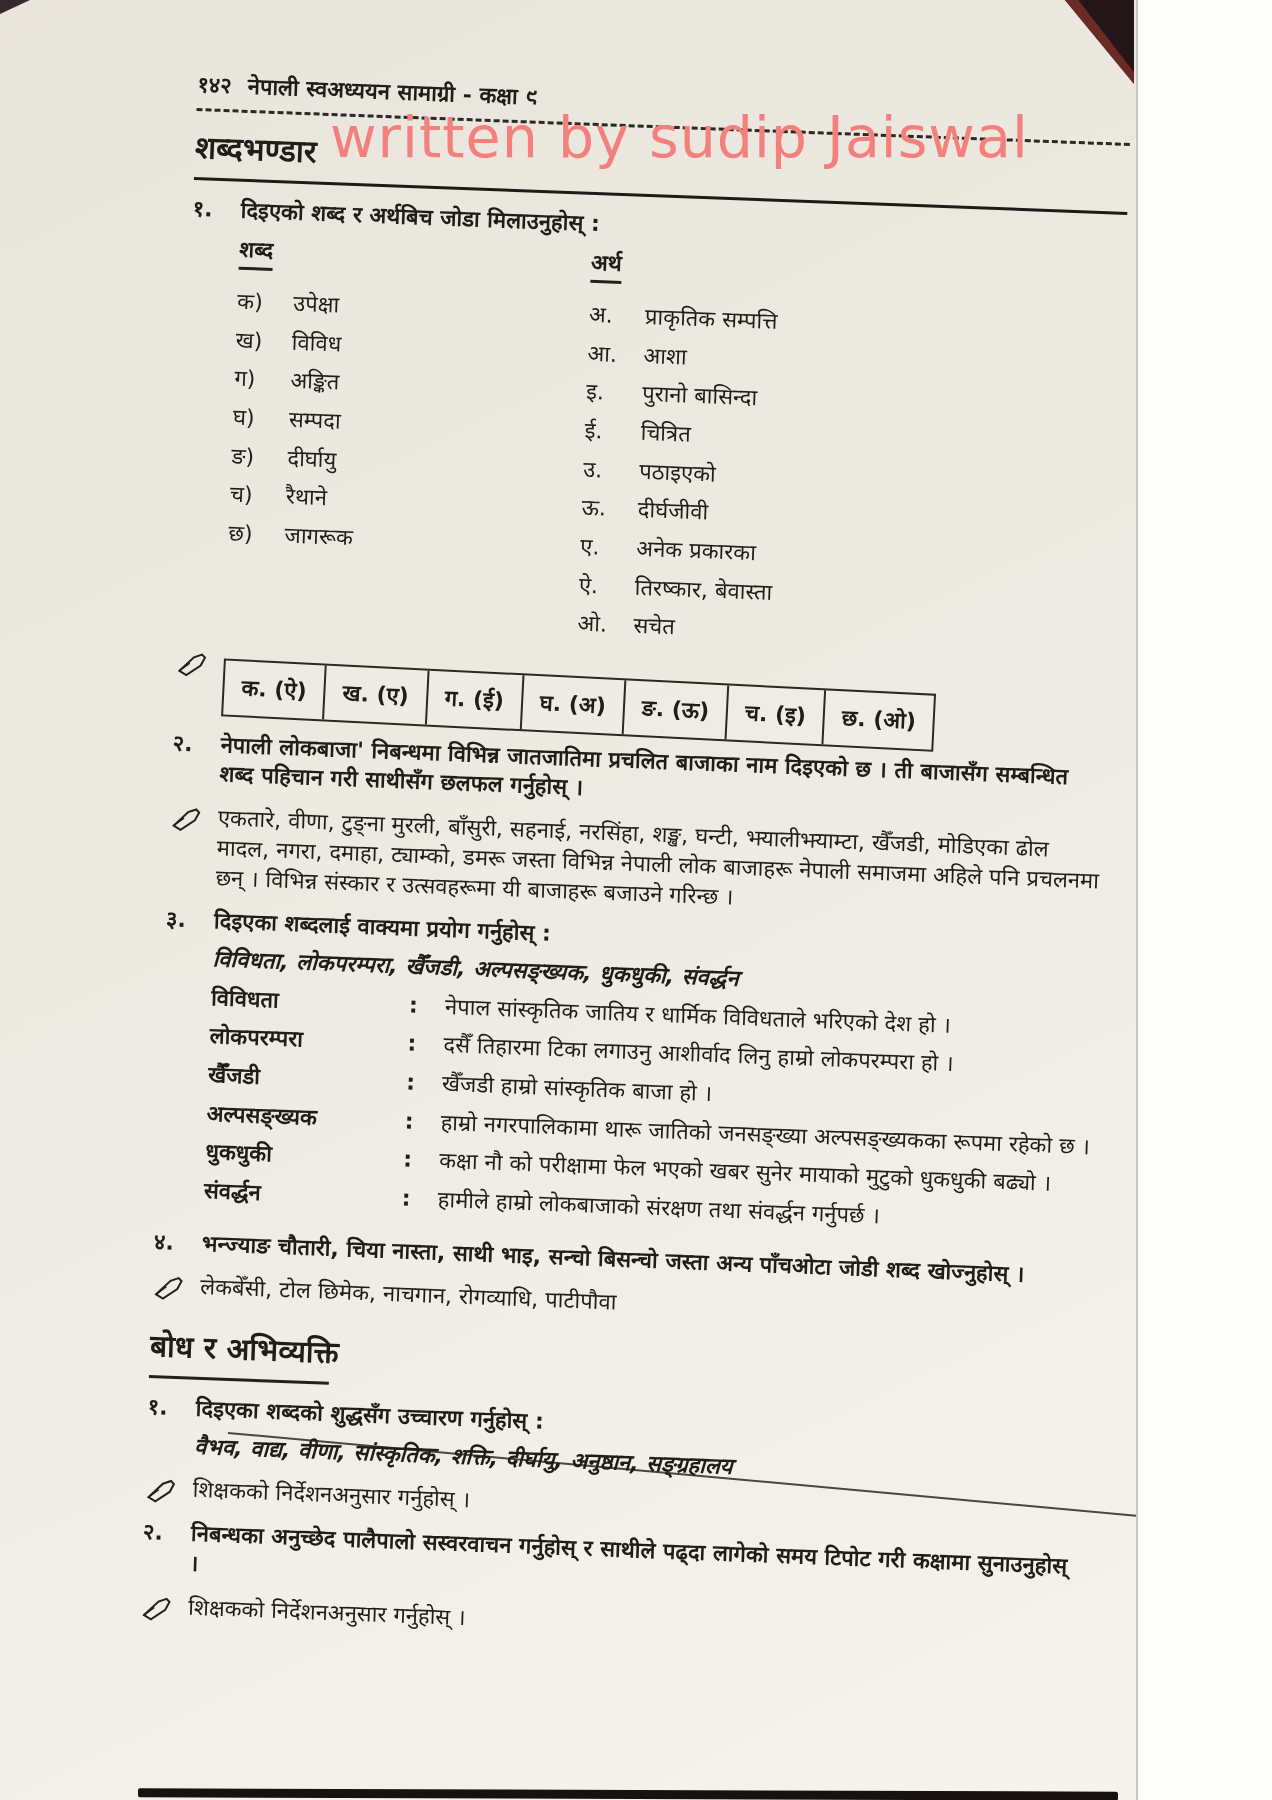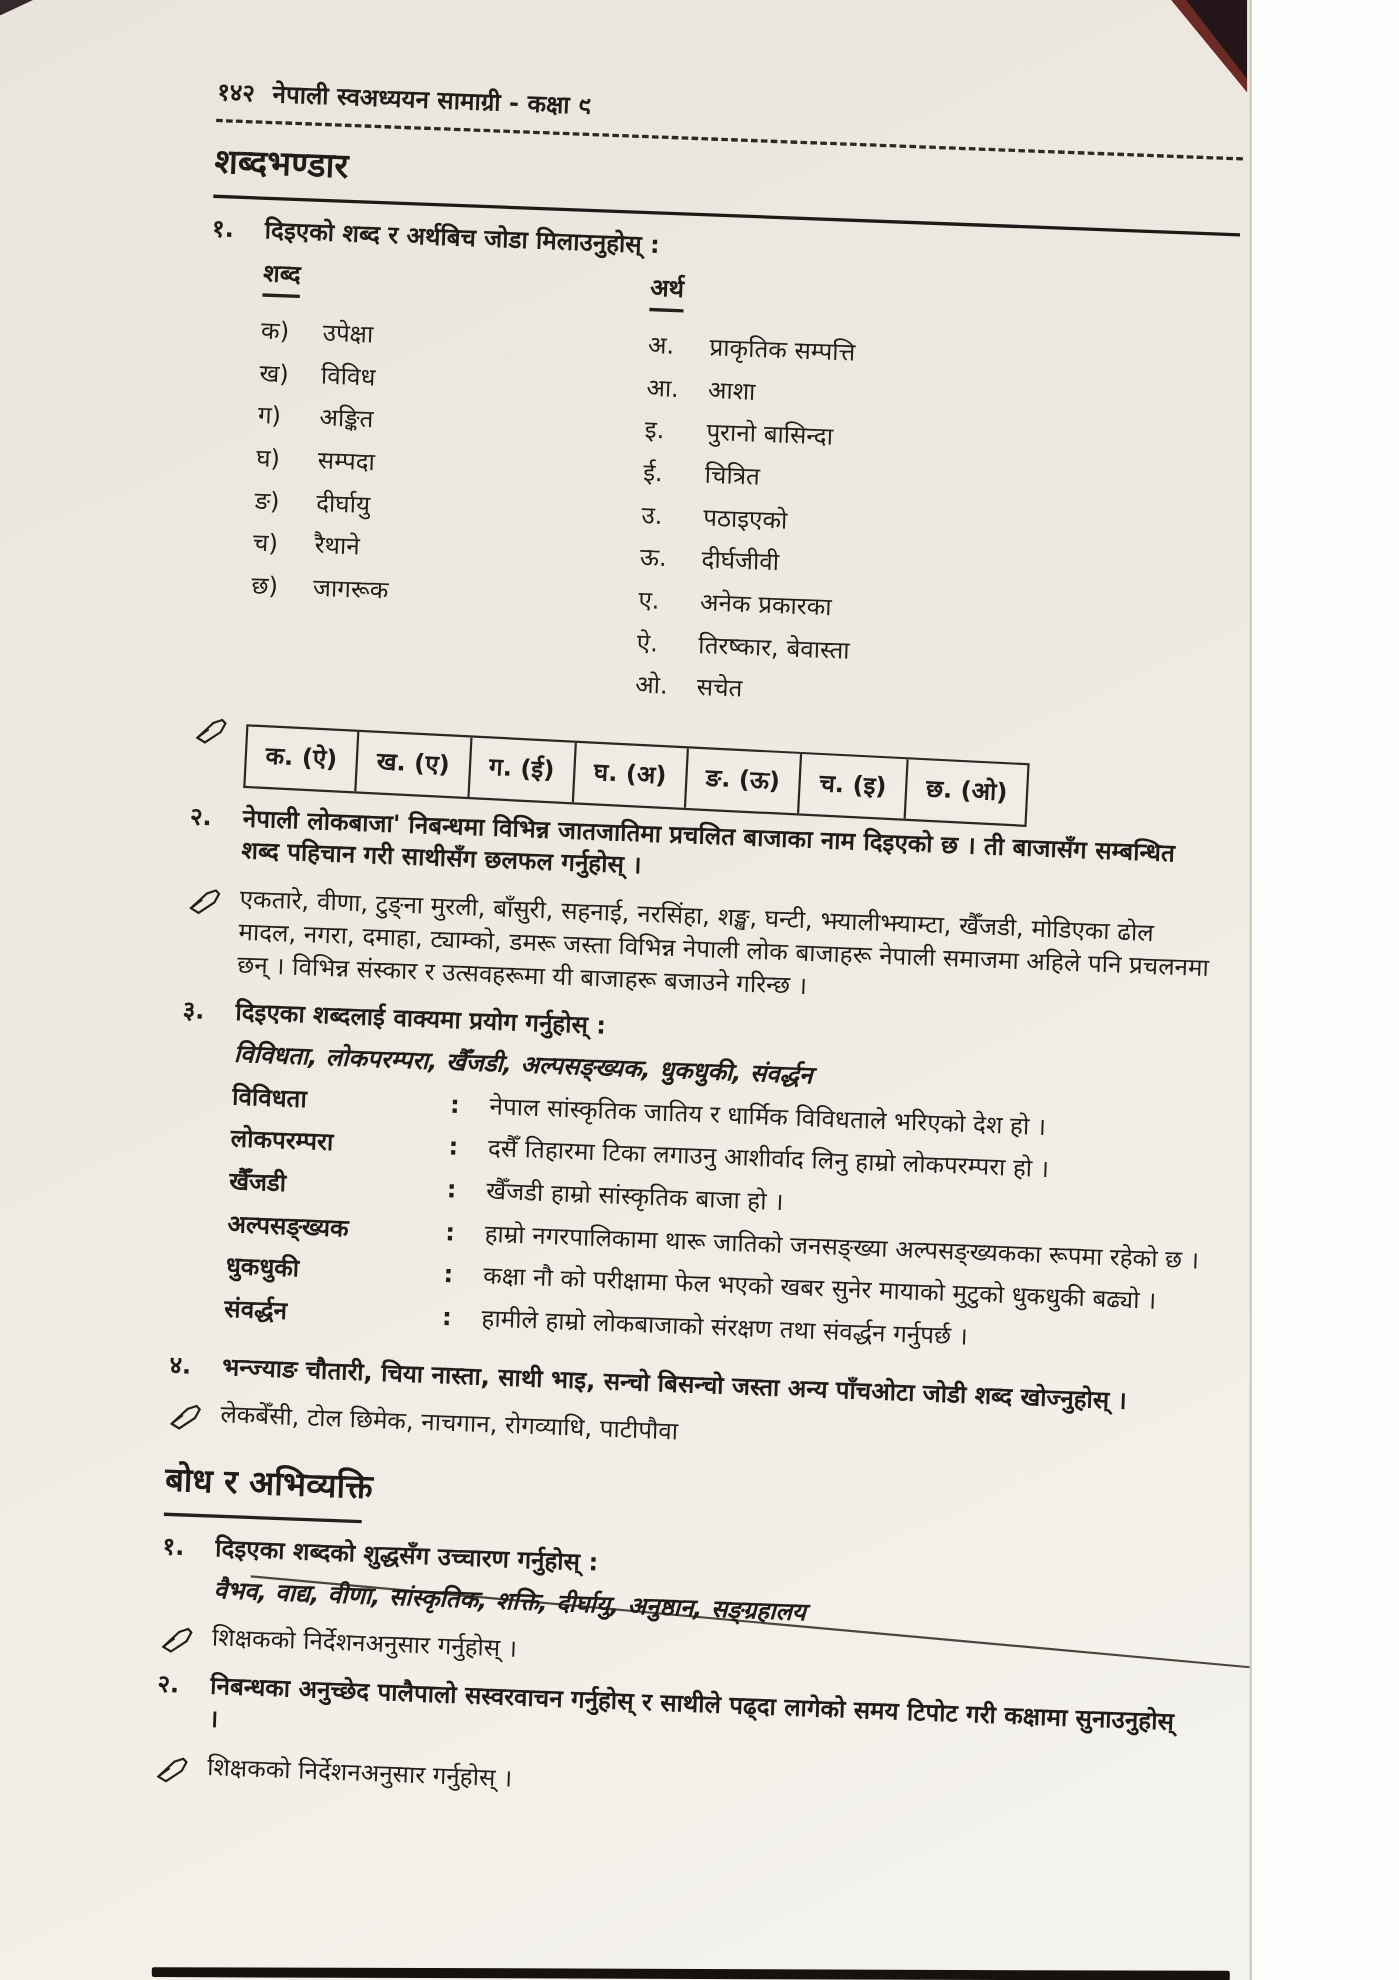--- a/index.html
+++ b/index.html
@@ -97,20 +97,21 @@
 
 <div class="canvas">
   <div class="paper">
 
     <div class="corner-tri"></div>
     <div class="corner-tri-edge"></div>
     <div class="corner-tl"></div>
     <div class="bottom-bar"></div>
     <div class="crease"></div>
 
+    <div class="watermark">written by sudip Jaiswal</div>
 
     <div class="content">
 
       
       <div class="pgheader">
         <span>१४२</span>
         <span>नेपाली स्वअध्ययन सामाग्री - कक्षा ९</span>
       </div>
       <div class="dashed-rule"></div>
 

